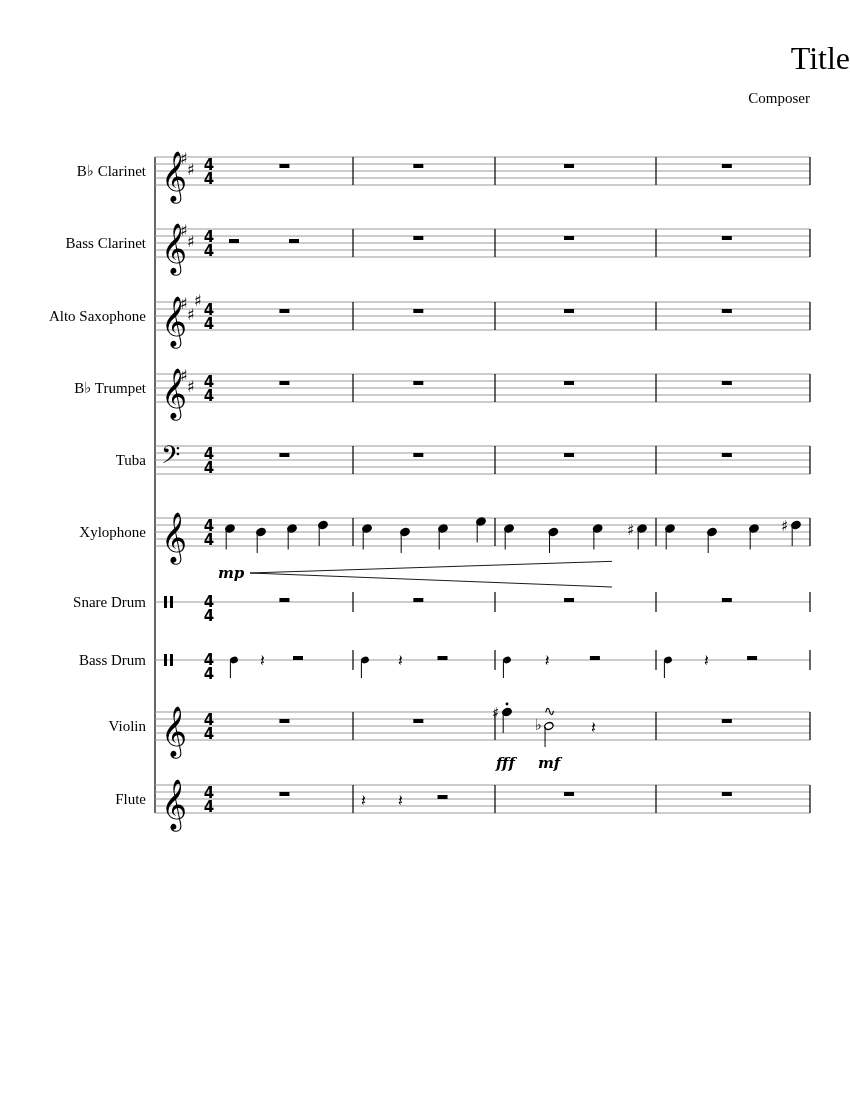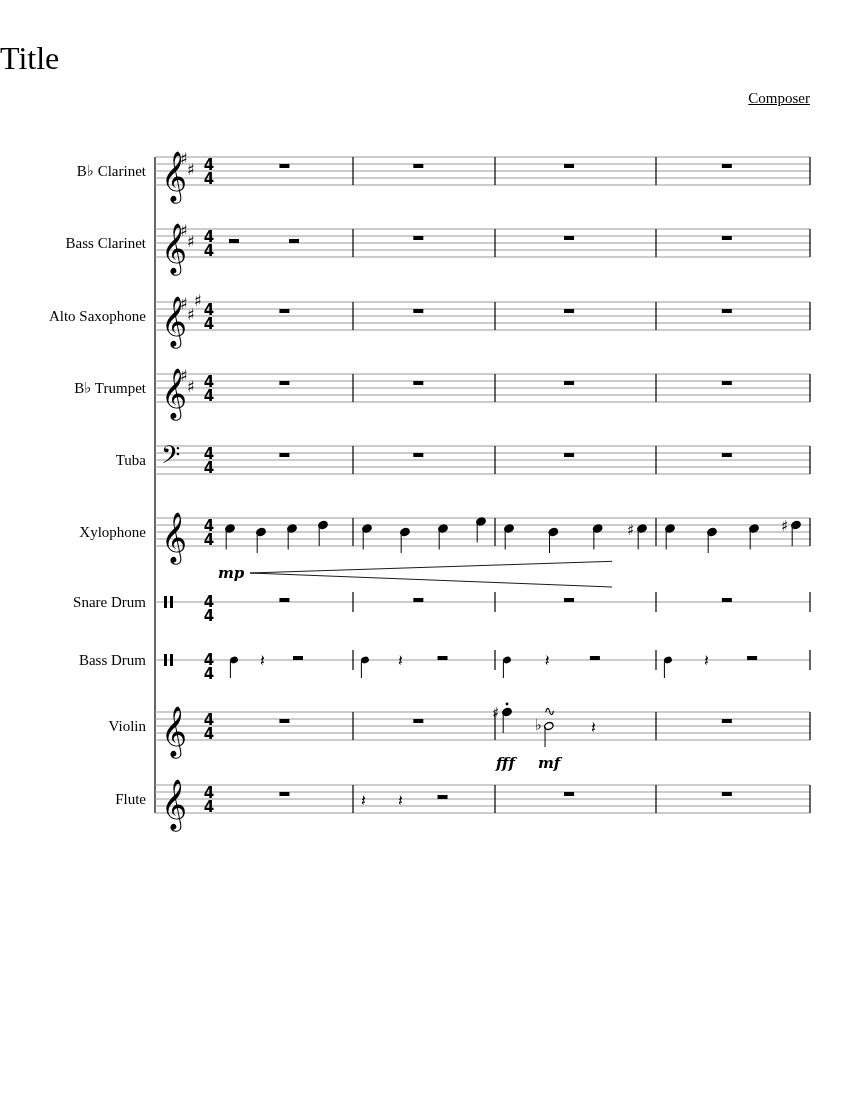--- a/index.html
+++ b/index.html
@@ -1,18 +1,18 @@
 <!DOCTYPE html>
 <html><head>
 <meta charset="utf-8">
 <style>
   html,body{margin:0;padding:0;background:#fff;}
   body{width:850px;height:1100px;position:relative;overflow:hidden;font-family:"Liberation Serif","DejaVu Serif",serif;color:#000;}
-  #title{position:absolute;top:40px;left:0;width:850px;text-align:left;font-size:32px;}
-  #composer{position:absolute;top:90px;right:40px;font-size:15px;text-decoration:underline;}
+  #title{position:absolute;top:40px;left:0;width:850px;text-align:right;font-size:32px;}
+  #composer{position:absolute;top:90px;right:40px;font-size:15px;}
   #score{position:absolute;left:0;top:0;}
   .label{font-family:"Liberation Serif","DejaVu Serif",serif;font-size:15px;}
   .dyn{font-family:"DejaVu Serif",serif;font-style:italic;font-weight:bold;font-size:15px;}
   .glyph{font-family:"DejaVu Sans","DejaVu Serif",serif;}
 </style>
 </head>
 <body>
 
 <div id="title">Title</div>
 <div id="composer">Composer</div>

